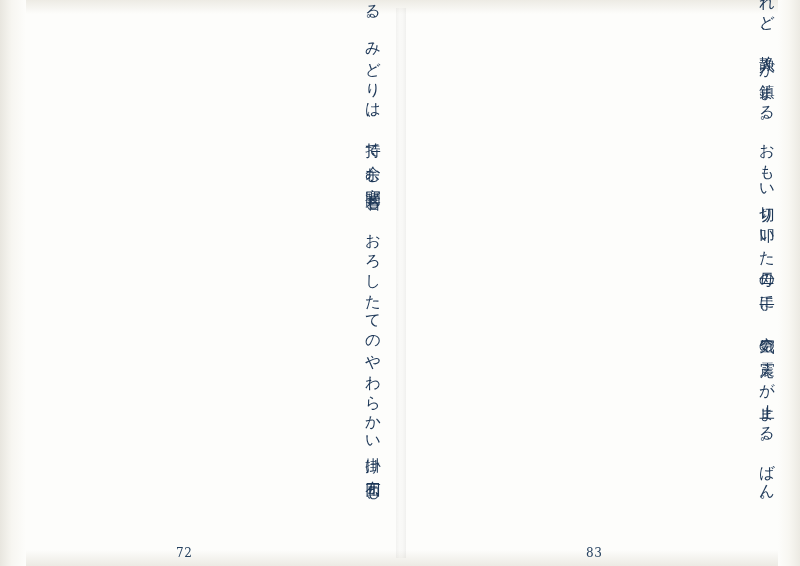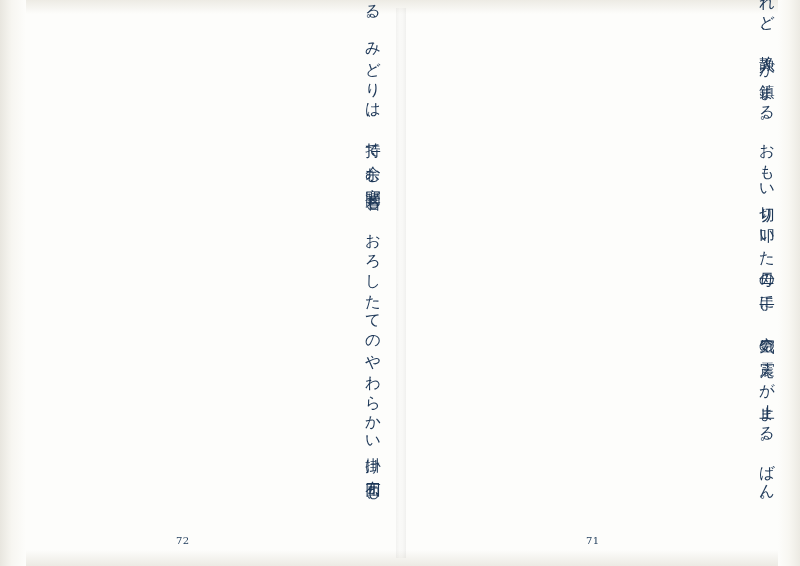--- a/index.html
+++ b/index.html
@@ -95,23 +95,23 @@
     color: #1d3757;
     height: 480px;
     width: 22px;
     margin-left: 5.0px;
     white-space: nowrap;
     overflow: visible;
   }
 
   .folio {
     position: absolute;
-    bottom: 20px;
+    bottom: 6px;
     font-family: "DejaVu Serif", "Liberation Serif", serif;
-    font-size: 10px;
+    font-size: 12px;
     color: #24405f;
     letter-spacing: 0.5px;
   }
   .leaf.right .folio { left: 186px; }
   .leaf.left  .folio { left: 176px; }
 </style>
 </head>
 <body>
 
 <div class="page">
@@ -124,21 +124,21 @@
   <div class="spread">
 
     <div class="leaf right">
       <div class="textblock">
         <div class="line">ばん。</div>
         <div class="line">おもい切り叩いた母の手に、空気の震えが止まる。</div>
         <div class="line">人々が鎮まる。</div>
         <div class="line">　ふたりは顔を見合わせて、安堵する。けれど、静</div>
 
       </div>
-      <div class="folio">71</div>
+      <div class="folio">83</div>
     </div>
 
     <div class="leaf left">
       <div class="textblock">
         <div class="line">む寝間着も、おろしたてのやわらかい掛け布団も、</div>
         <div class="line">赤ん坊の体液で湿り熱がこもる。みどりは、持て余</div>
 
       </div>
       <div class="folio">72</div>
     </div>

